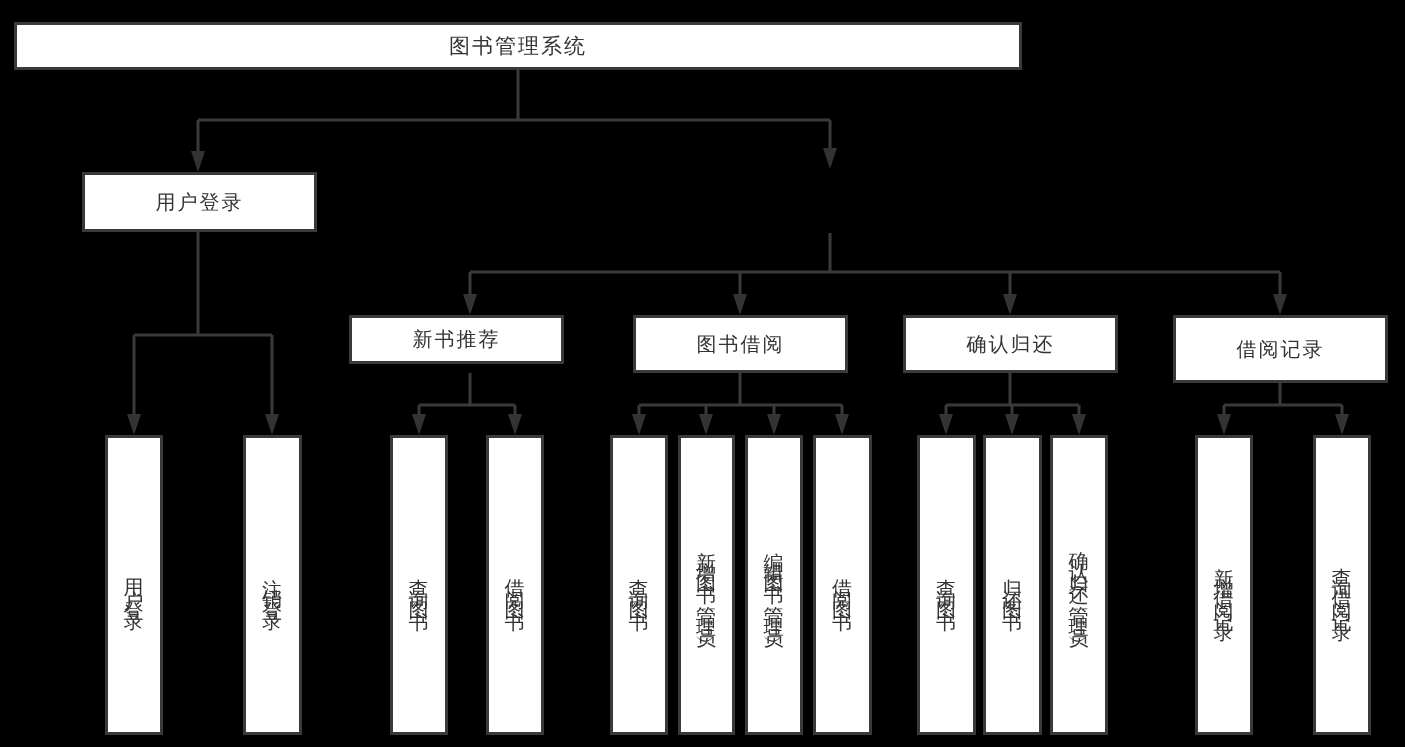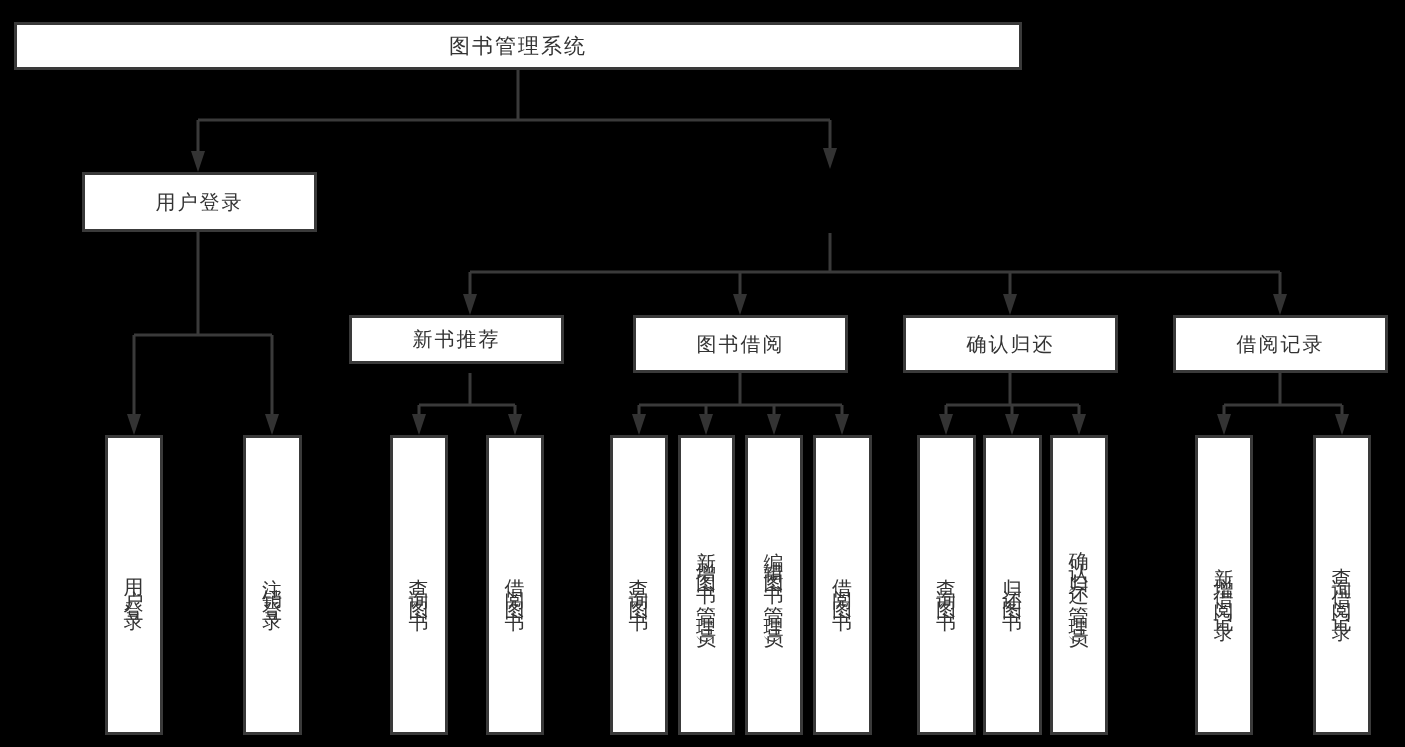--- a/index.html
+++ b/index.html
@@ -118,21 +118,21 @@
 
   <div class="node h" style="left:349px; top:315px; width:215px; height:49px">
     <span>新书推荐</span>
   </div>
   <div class="node h" style="left:633px; top:315px; width:215px; height:58px">
     <span>图书借阅</span>
   </div>
   <div class="node h" style="left:903px; top:315px; width:215px; height:58px">
     <span>确认归还</span>
   </div>
-  <div class="node h" style="left:1173px; top:315px; width:215px; height:58px">
+  <div class="node h" style="left:1173px; top:315px; width:215px; height:68px">
     <span>借阅记录</span>
   </div>
 
   <div class="node v" style="left:105px; top:435px; width:58px; height:300px">
     <span>用户登录</span>
   </div>
   <div class="node v" style="left:243px; top:435px; width:59px; height:300px">
     <span>注销登录</span>
   </div>
 

